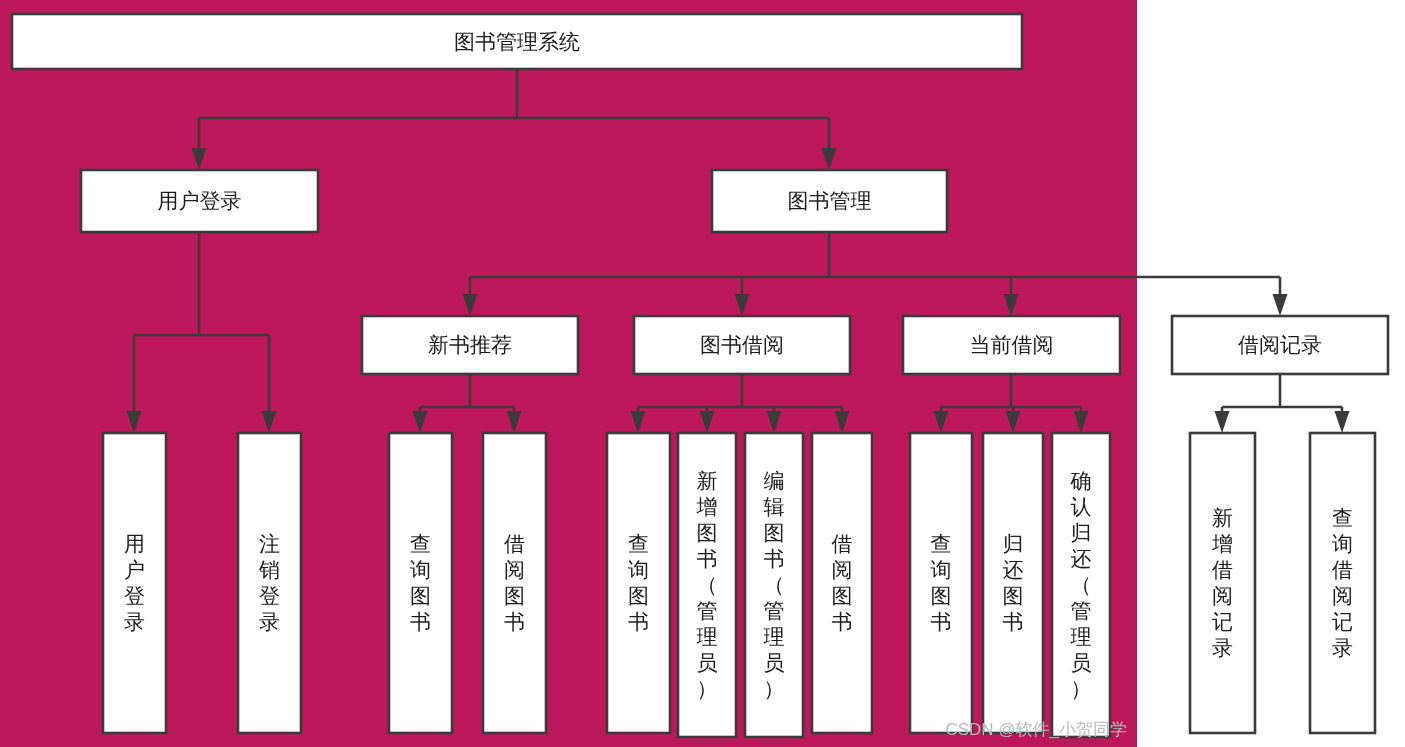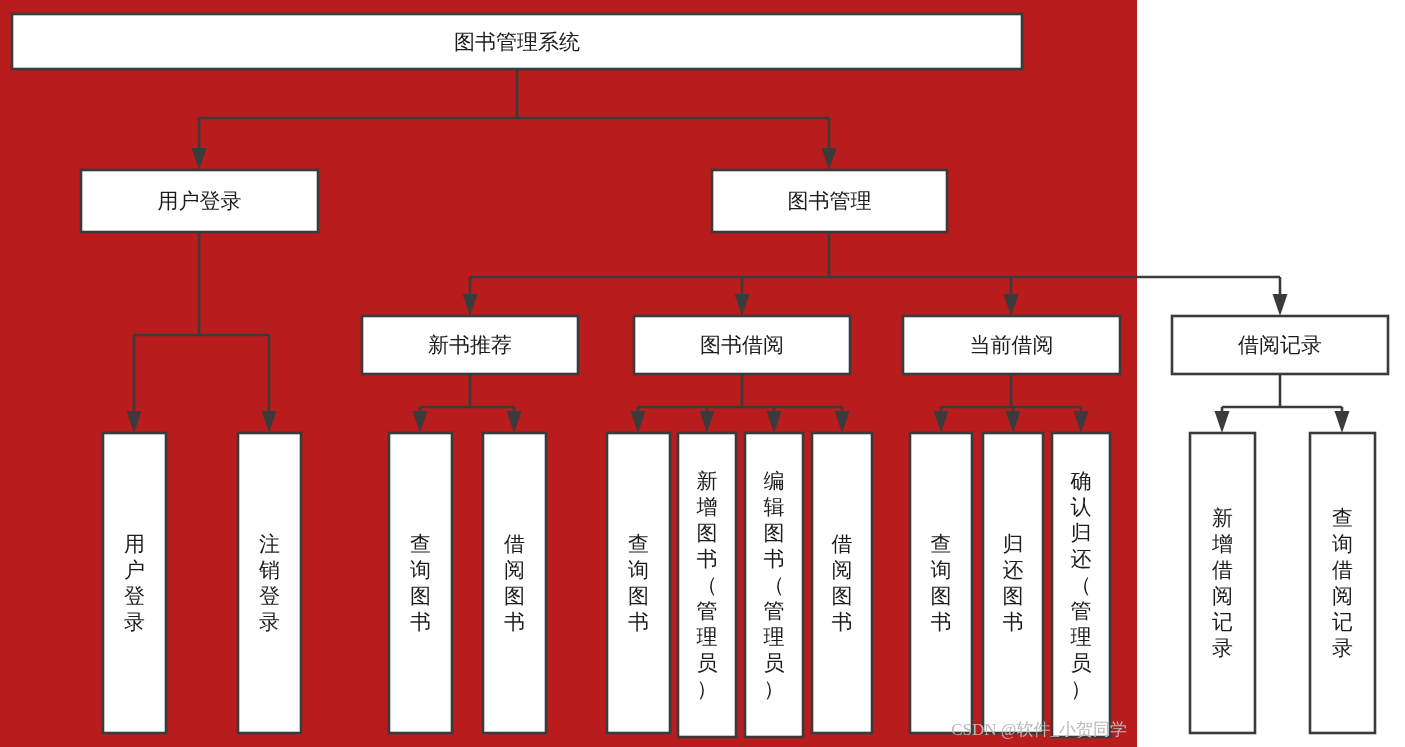--- a/index.html
+++ b/index.html
@@ -1,21 +1,21 @@
 <!DOCTYPE html>
 <html><head>
 <meta charset="utf-8">
 <style>
   html,body{margin:0;padding:0;background:#ffffff;}
   body{
     width:1405px;height:747px;
     font-family:"DejaVu Sans","Liberation Sans",sans-serif;
     overflow:hidden;
   }
-  #diagram-root{position:relative;width:1137px;height:747px;background:#b91c1c;}
+  #diagram-root{position:relative;width:1137px;height:747px;background:#be185d;}
   svg{display:block;}
   .node-box{
     fill:#ffffff;
     stroke:#3b3b3b;
     stroke-width:2.6;
   }
   .connector{
     stroke:#3b3b3b;
     stroke-width:2.6;
     fill:none;
@@ -27,21 +27,21 @@
     font-family:"DejaVu Sans","Liberation Sans",sans-serif;
     text-anchor:middle;
     dominant-baseline:middle;
   }
   .label-h{font-size:21px;}
   .watermark{
     position:absolute;
     right:10px;bottom:6px;
     font-size:17px;
     color:#b9b9b9;
-    font-family:Liberation Serif, serif;
+    font-family:Liberation Sans, sans-serif;
     white-space:nowrap;
     pointer-events:none;
   }
 </style>
 </head>
 <body>
 
 <div id="diagram-root">
   <svg id="diagram-svg" width="1405" height="747" viewBox="0 0 1405 747" xmlns="http://www.w3.org/2000/svg">
     <g id="edges-layer">

